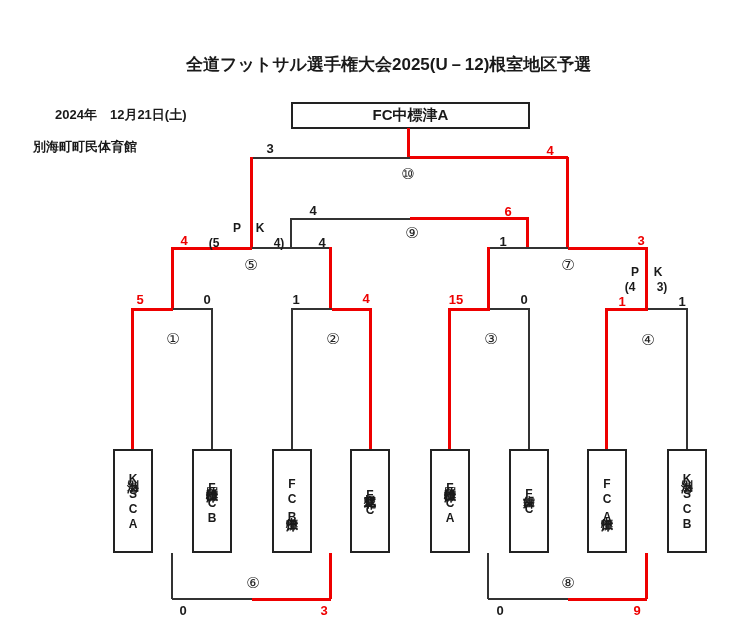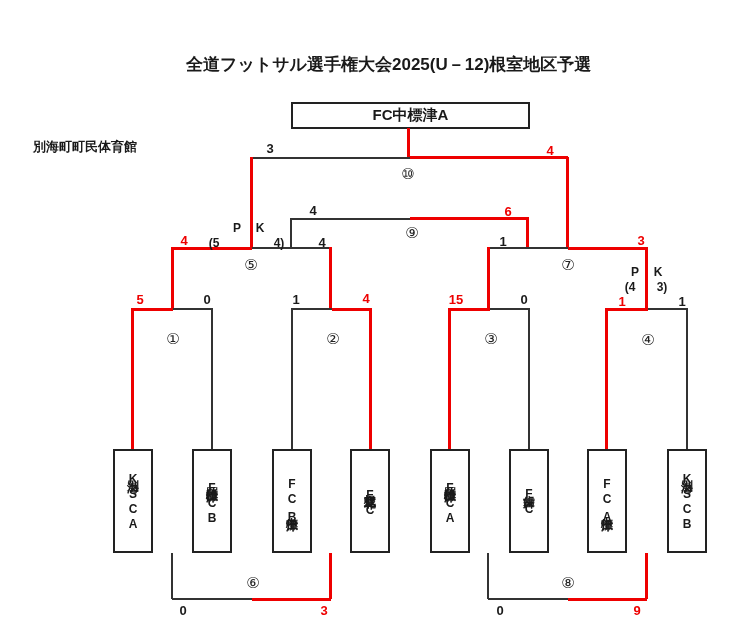--- a/index.html
+++ b/index.html
@@ -22,20 +22,21 @@
            box-sizing:border-box;display:flex;align-items:center;justify-content:center;}
   .vtext{writing-mode:vertical-rl;text-orientation:upright;font-size:12px;font-weight:bold;
          letter-spacing:1px;line-height:1;white-space:nowrap;}
 </style>
 </head>
 <body>
 
 <div class="stage">
 
   <div class="title">全道フットサル選手権大会2025(U－12)根室地区予選</div>
+  <div class="meta" style="left:55px;top:106px;">2024年　12月21日(土)</div>
   <div class="meta" style="left:33px;top:138px;">別海町町民体育館</div>
 
   <div class="champ">
     <span>FC中標津A</span>
   </div>
   <div class="lv red" style="left:407px;top:128px;height:31px;"></div>
 
   <div class="lh" style="left:251px;top:157px;width:159px;"></div>
   <div class="lh red" style="left:410px;top:156px;width:158px;"></div>
   <div class="lv red" style="left:250px;top:157px;height:92px;"></div>

